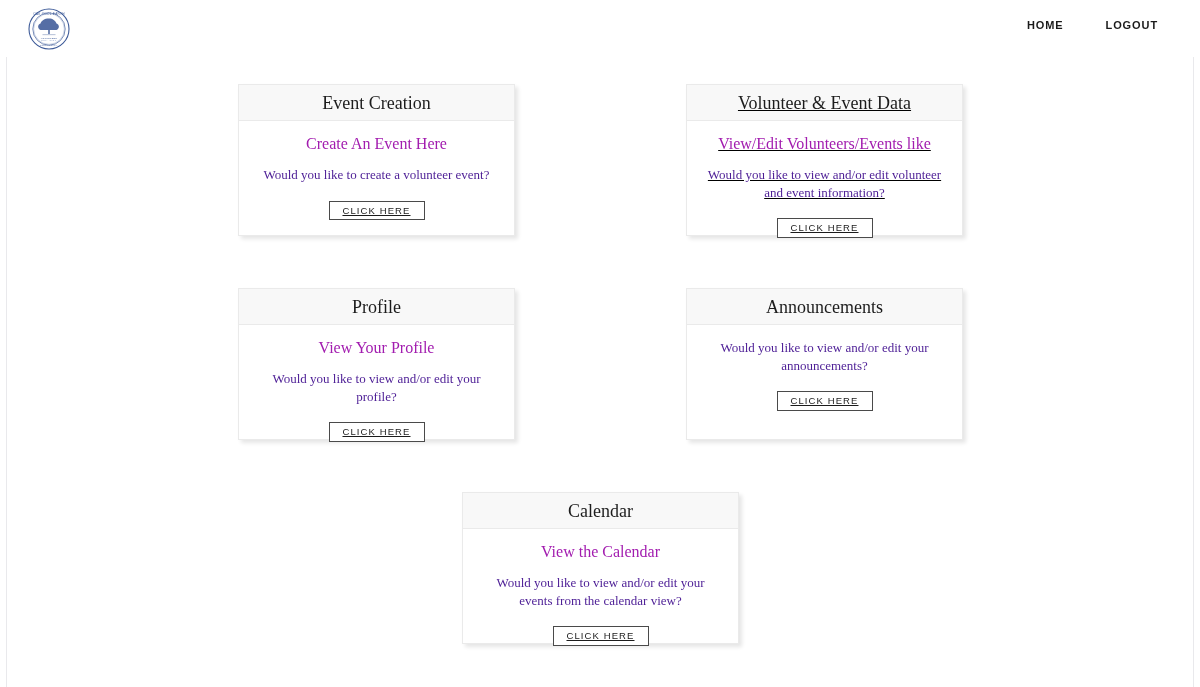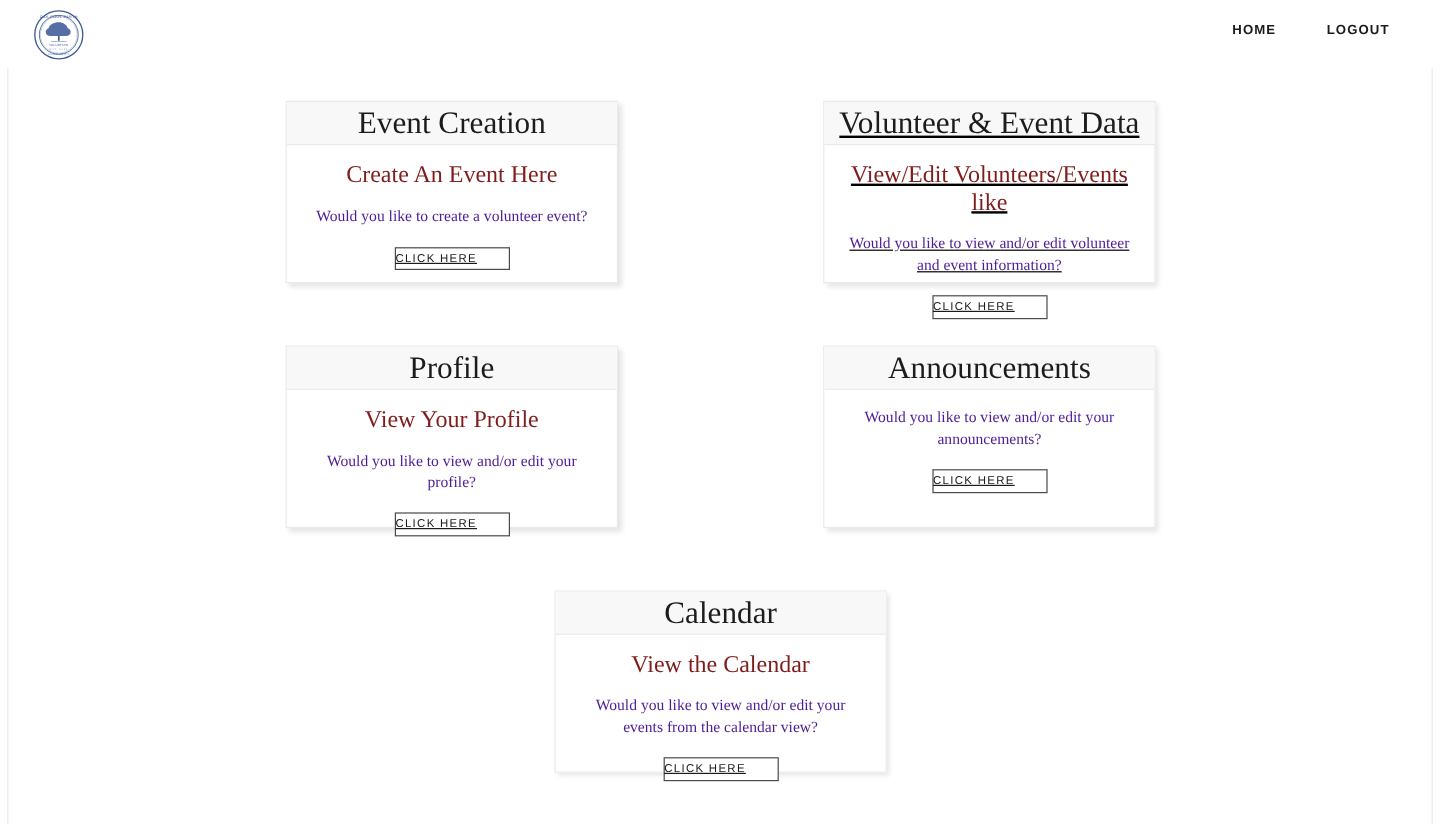--- a/index.html
+++ b/index.html
@@ -86,34 +86,34 @@
     background: #f8f8f8;
     border-bottom: 1px solid #eaeaea;
     height: 36px;
     display: flex;
     align-items: center;
     justify-content: center;
     box-sizing: border-box;
   }
   .card-header-title {
     font-family: "Liberation Serif", serif;
-    font-size: 26px;
+    font-size: 18px;
     color: #1c1c1c;
     line-height: 1;
     white-space: nowrap;
   }
   .card-body {
     padding: 14px 16px 18px 16px;
     text-align: center;
     box-sizing: border-box;
   }
   .card-subtitle {
     font-family: "Liberation Serif", serif;
-    font-size: 20px;
-    color: #7f1d1d;
+    font-size: 16px;
+    color: #a21caf;
     margin: 0 0 13px 0;
     line-height: 1.15;
   }
   .card-text {
     font-family: "Liberation Serif", serif;
     font-size: 13px;
     color: #4c1d95;
     margin: 0 0 16px 0;
     line-height: 1.35;
   }
@@ -122,21 +122,21 @@
     background: #ffffff;
     border: 1px solid #4a4a4a;
     color: #1b1b1b;
     font-family: "Liberation Sans", sans-serif;
     font-size: 9.5px;
     font-weight: normal;
     letter-spacing: 1.1px;
     text-transform: uppercase;
     padding: 4px 0;
     width: 96px;
-    text-align: left;
+    text-align: center;
     cursor: pointer;
     line-height: 1;
     box-sizing: border-box;
   }
 
   
   #card-0 { left: 238px; top:  84px; width: 277px; height: 152px; }
   #card-1 { left: 686px; top:  84px; width: 277px; height: 152px; text-decoration: underline; }
   #card-2 { left: 238px; top: 288px; width: 277px; height: 152px; }
   #card-3 { left: 686px; top: 288px; width: 277px; height: 152px; }

